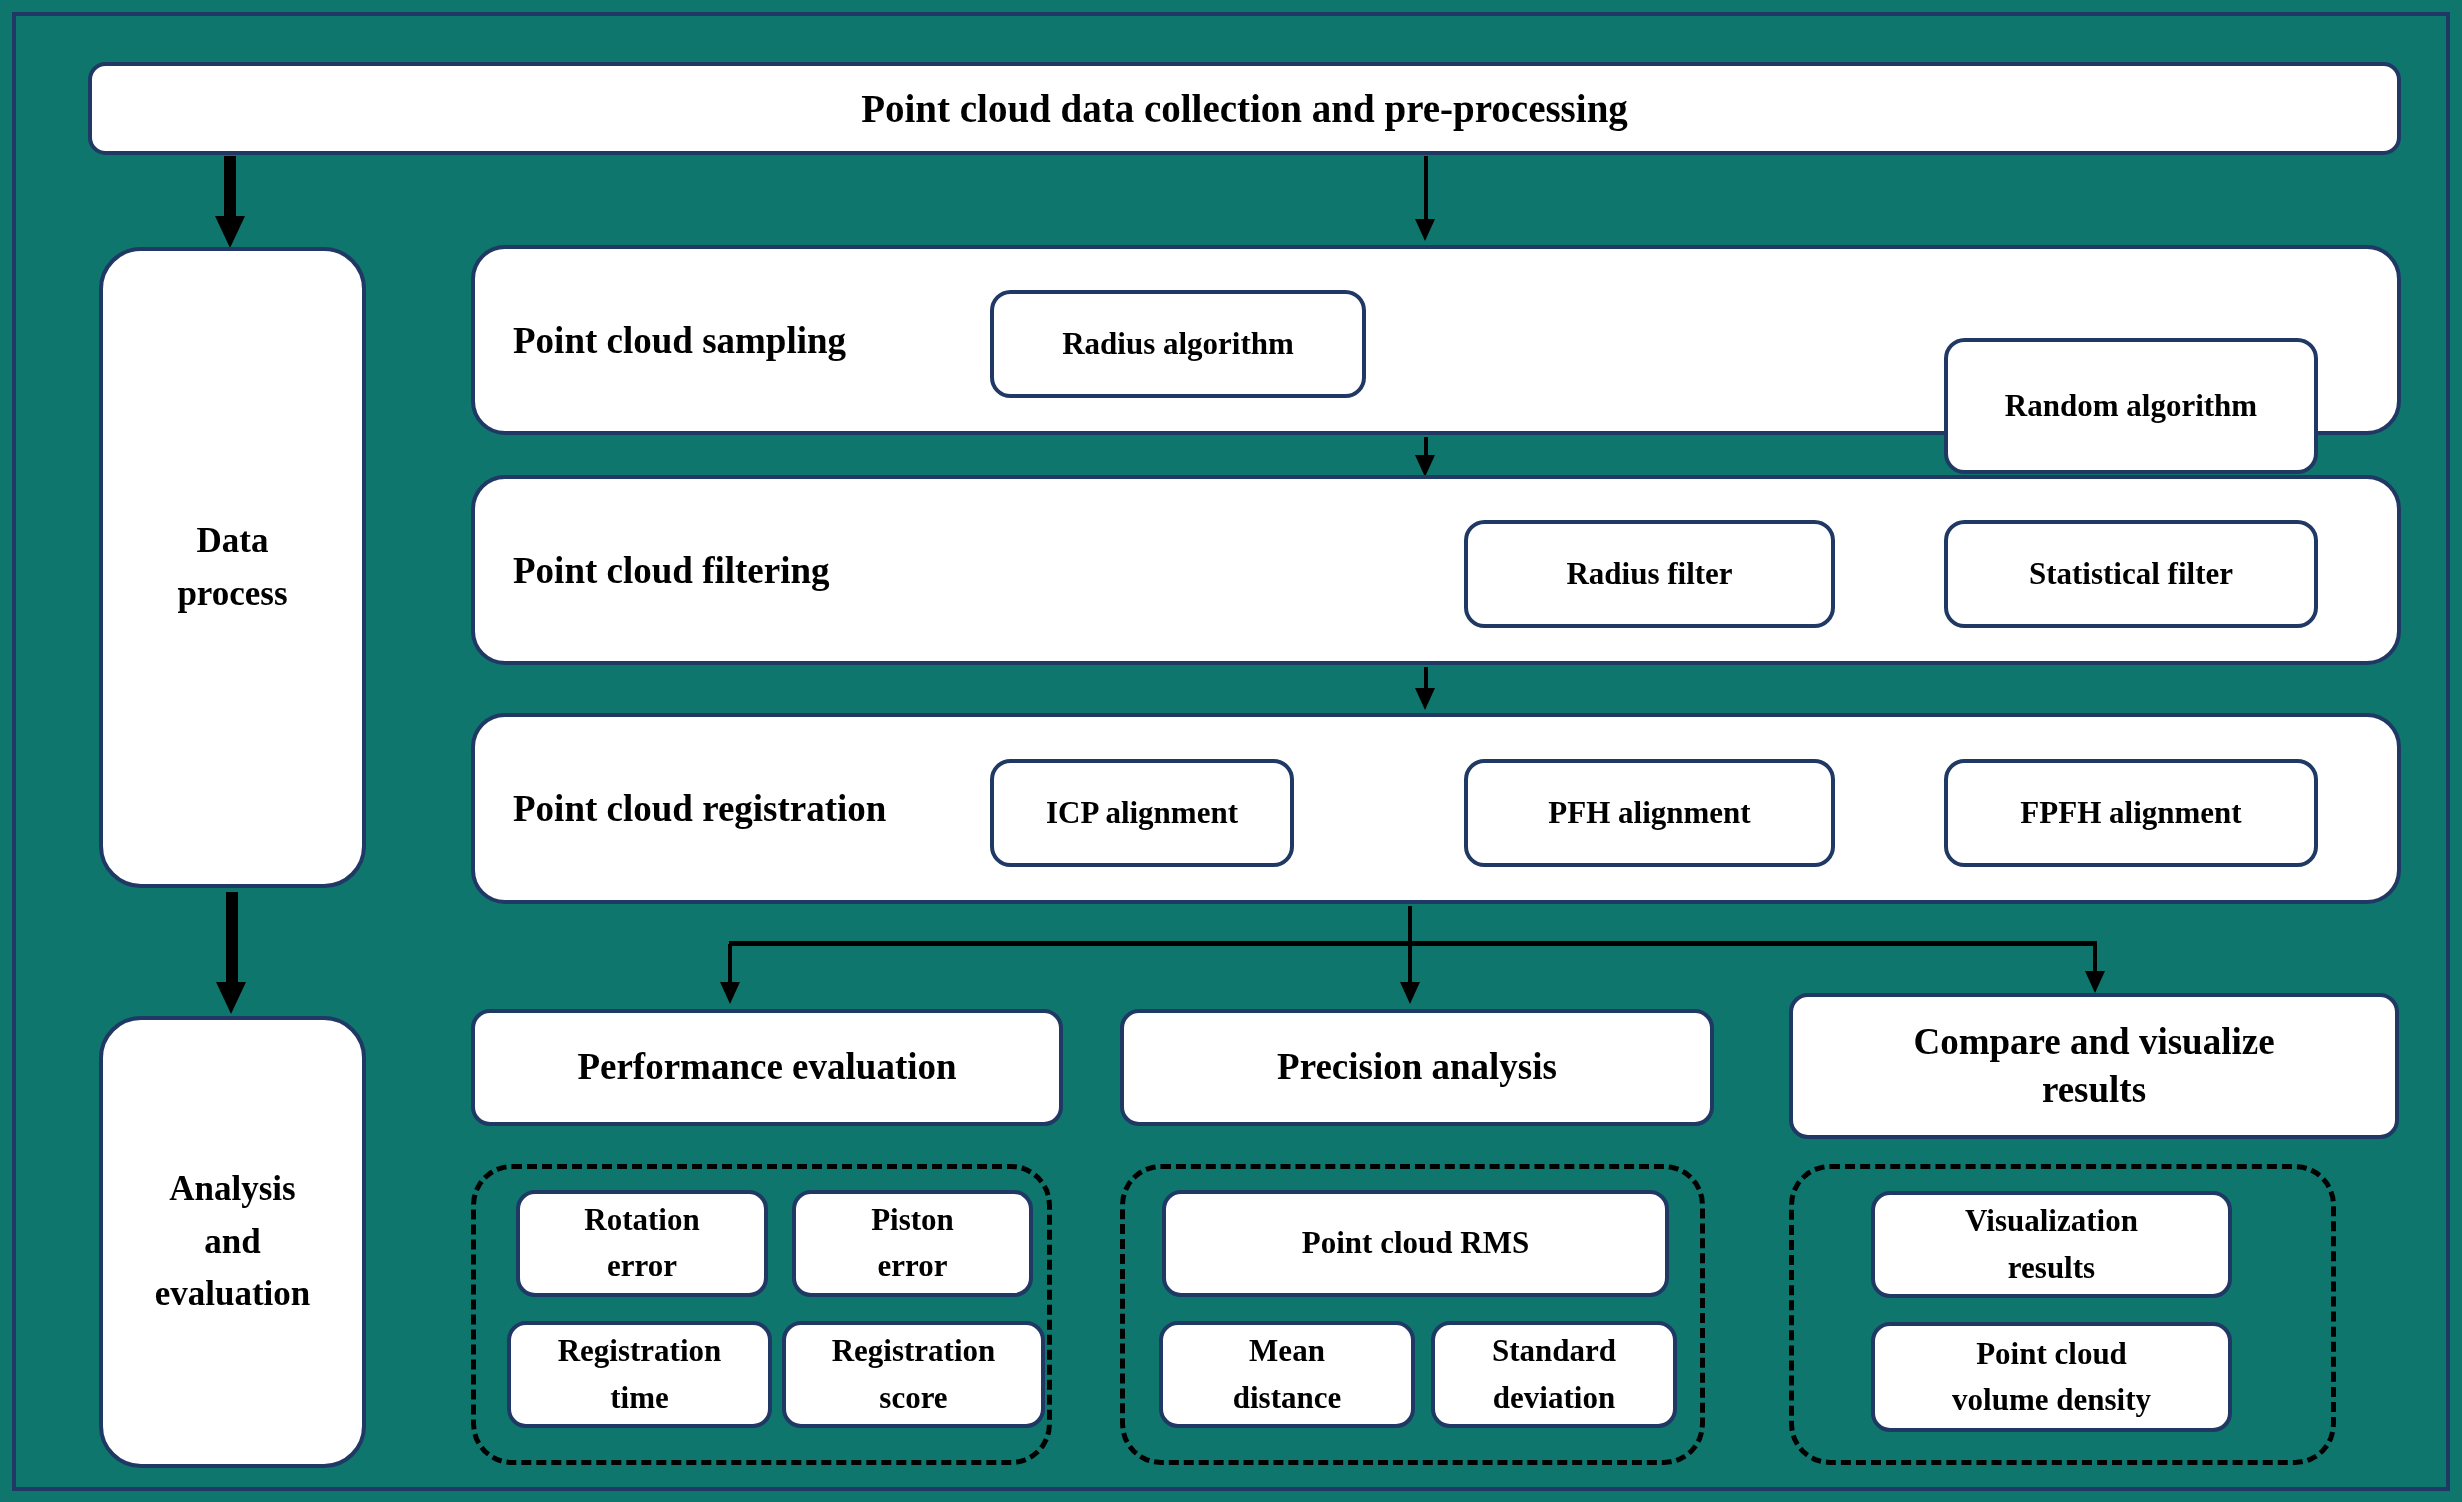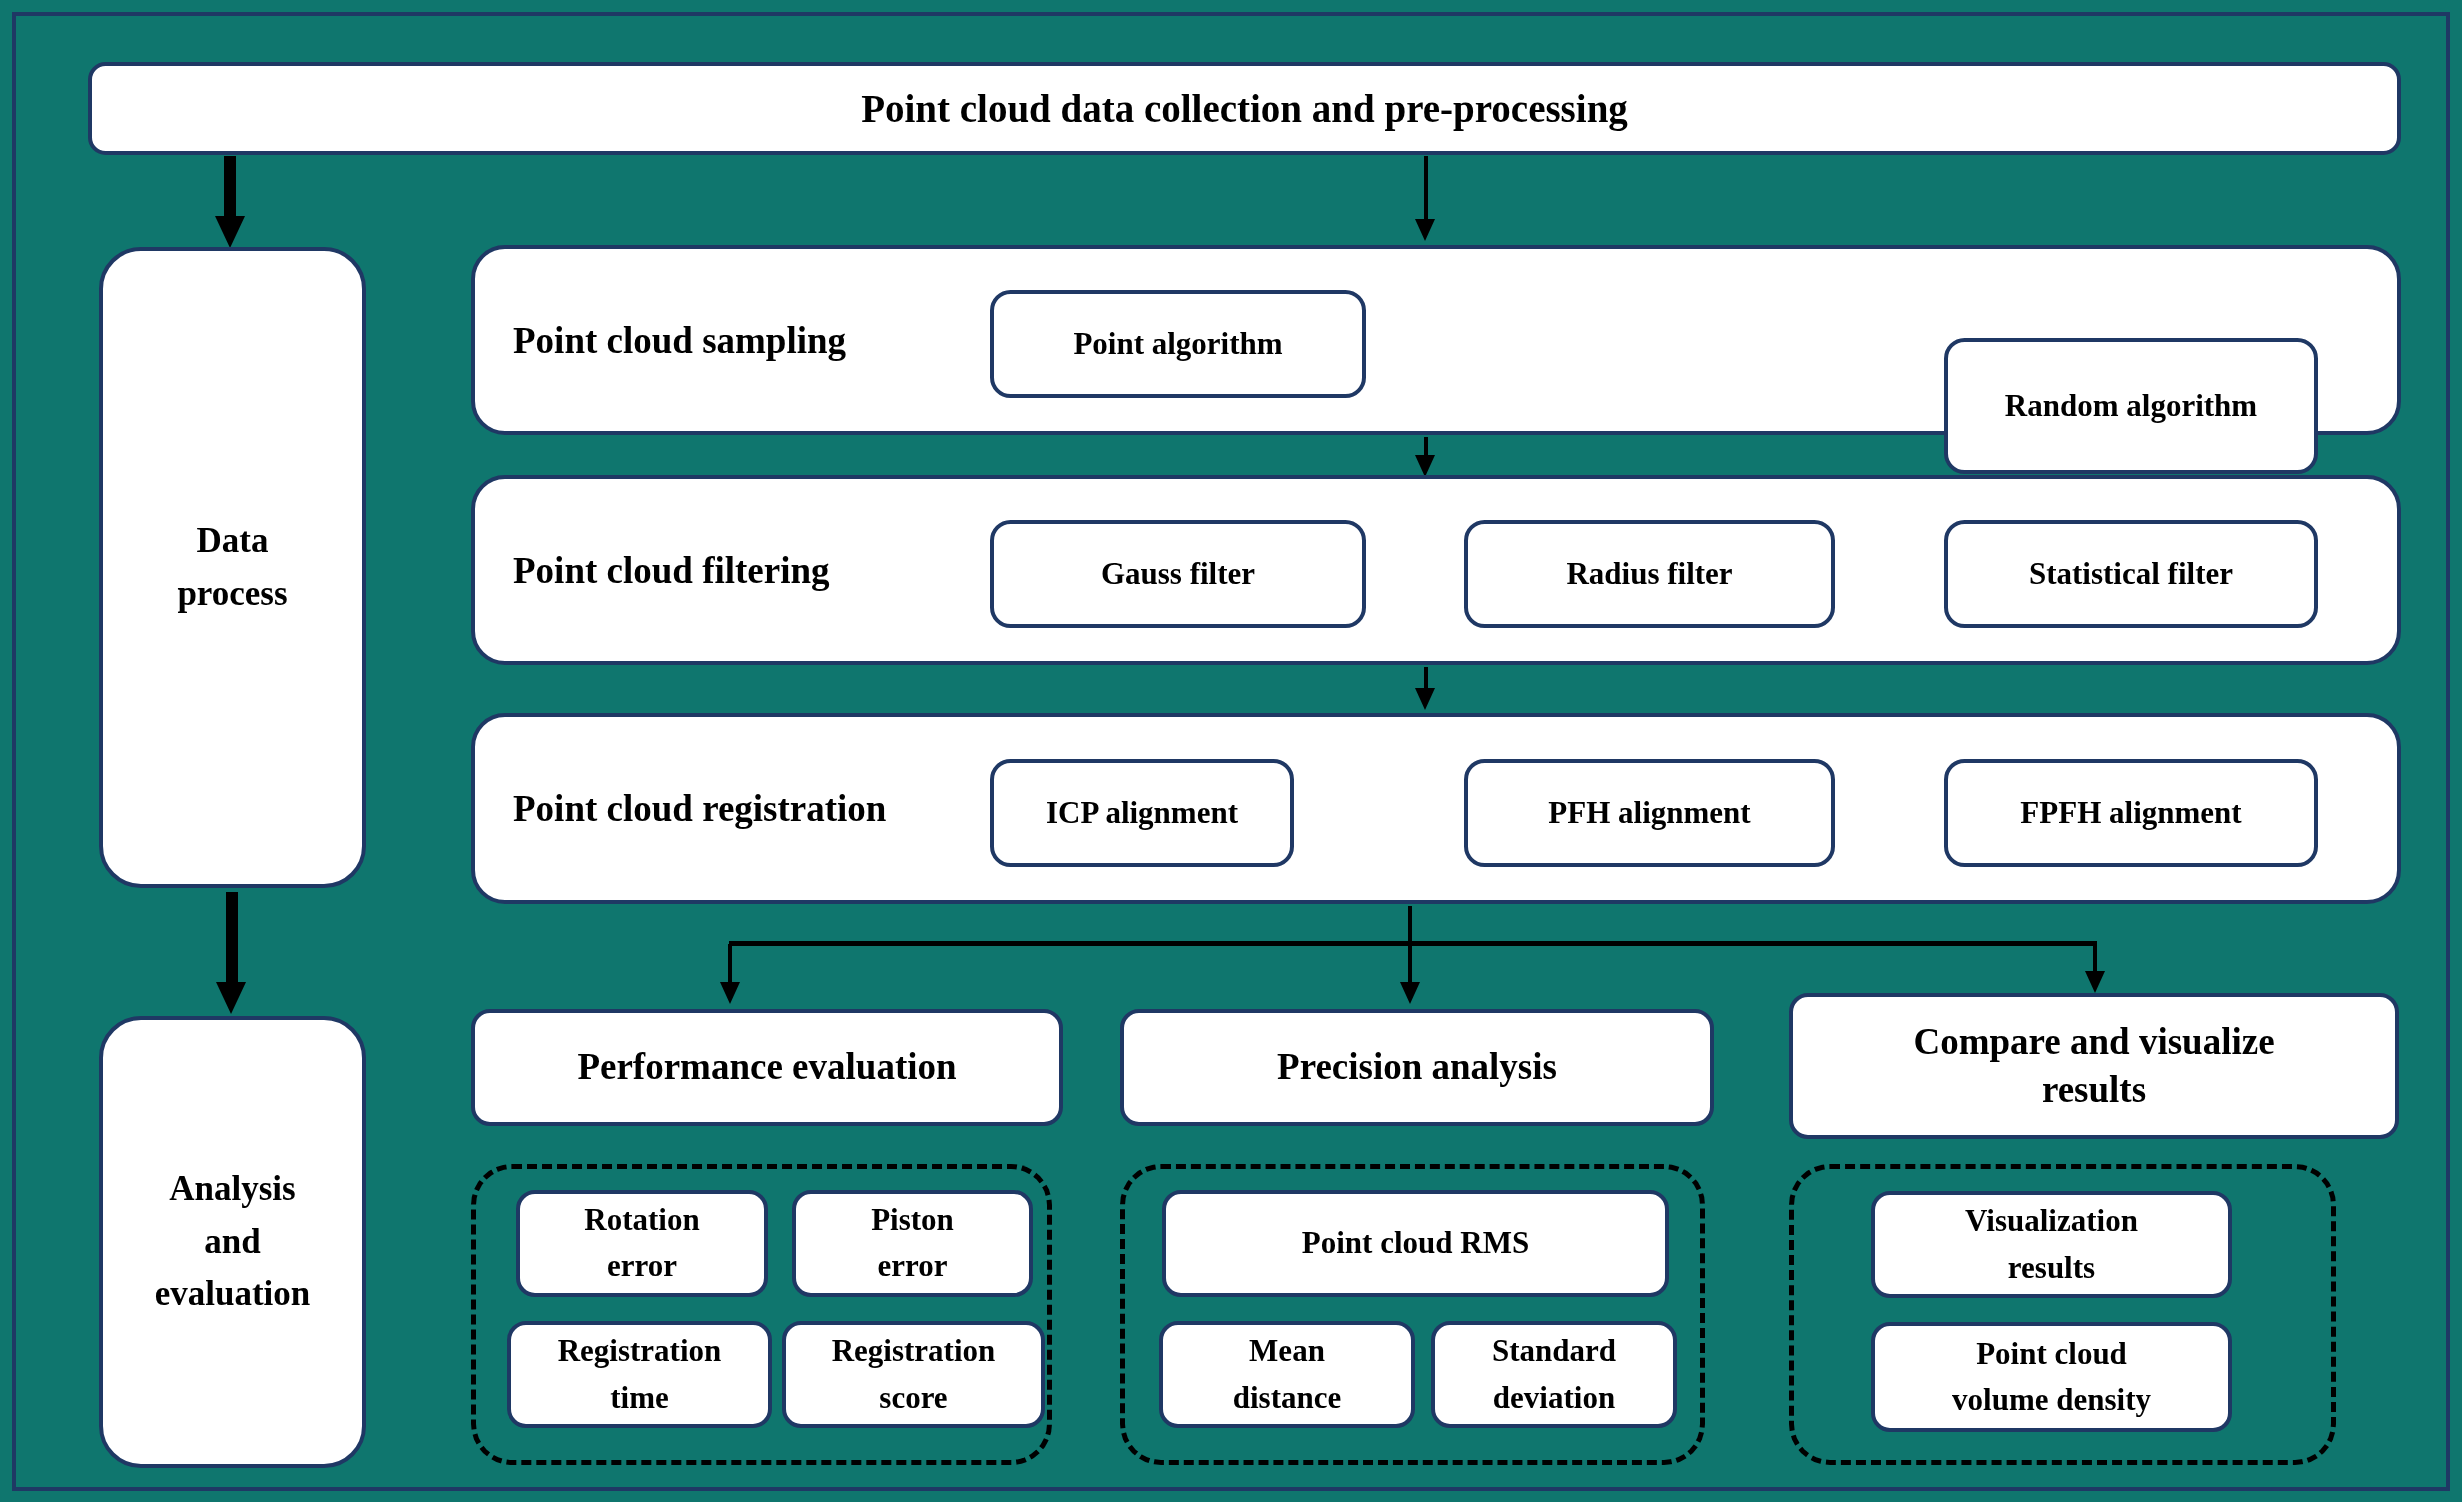--- a/index.html
+++ b/index.html
@@ -70,37 +70,34 @@
 
   <div class="box side-box" style="left:99px;top:1016px;width:267px;height:452px;">
     <span class="label">Analysis
 and
 evaluation</span>
   </div>
 
   <div class="box row-box" style="left:471px;top:245px;width:1930px;height:190px;">
     <span class="row-label label">Point cloud sampling</span>
     <div class="box chip" style="left:515px;top:41px;width:376px;height:108px;">
-      <span class="label">Point algorithm</span>
+      <span class="label">Radius algorithm</span>
     </div>
     <div class="box chip" style="left:1469px;top:41px;width:374px;height:136px;margin-top:48px;">
       <span class="label">Random algorithm</span>
     </div>
   </div>
 
   <div>
     <div class="stem" style="left:1424px;top:437px;width:3.7px;height:20.5px;"></div>
     <div class="head-down" style="left:1415px;top:455px;"></div>
   </div>
 
   <div class="box row-box" style="left:471px;top:475px;width:1930px;height:190px;">
     <span class="row-label label">Point cloud filtering</span>
-    <div class="box chip" style="left:515px;top:41px;width:376px;height:108px;">
-      <span class="label">Gauss filter</span>
-    </div>
     <div class="box chip" style="left:989px;top:41px;width:371px;height:108px;">
       <span class="label">Radius filter</span>
     </div>
     <div class="box chip" style="left:1469px;top:41px;width:374px;height:108px;">
       <span class="label">Statistical filter</span>
     </div>
   </div>
 
   <div>
     <div class="stem" style="left:1424px;top:667px;width:3.7px;height:25px;"></div>

